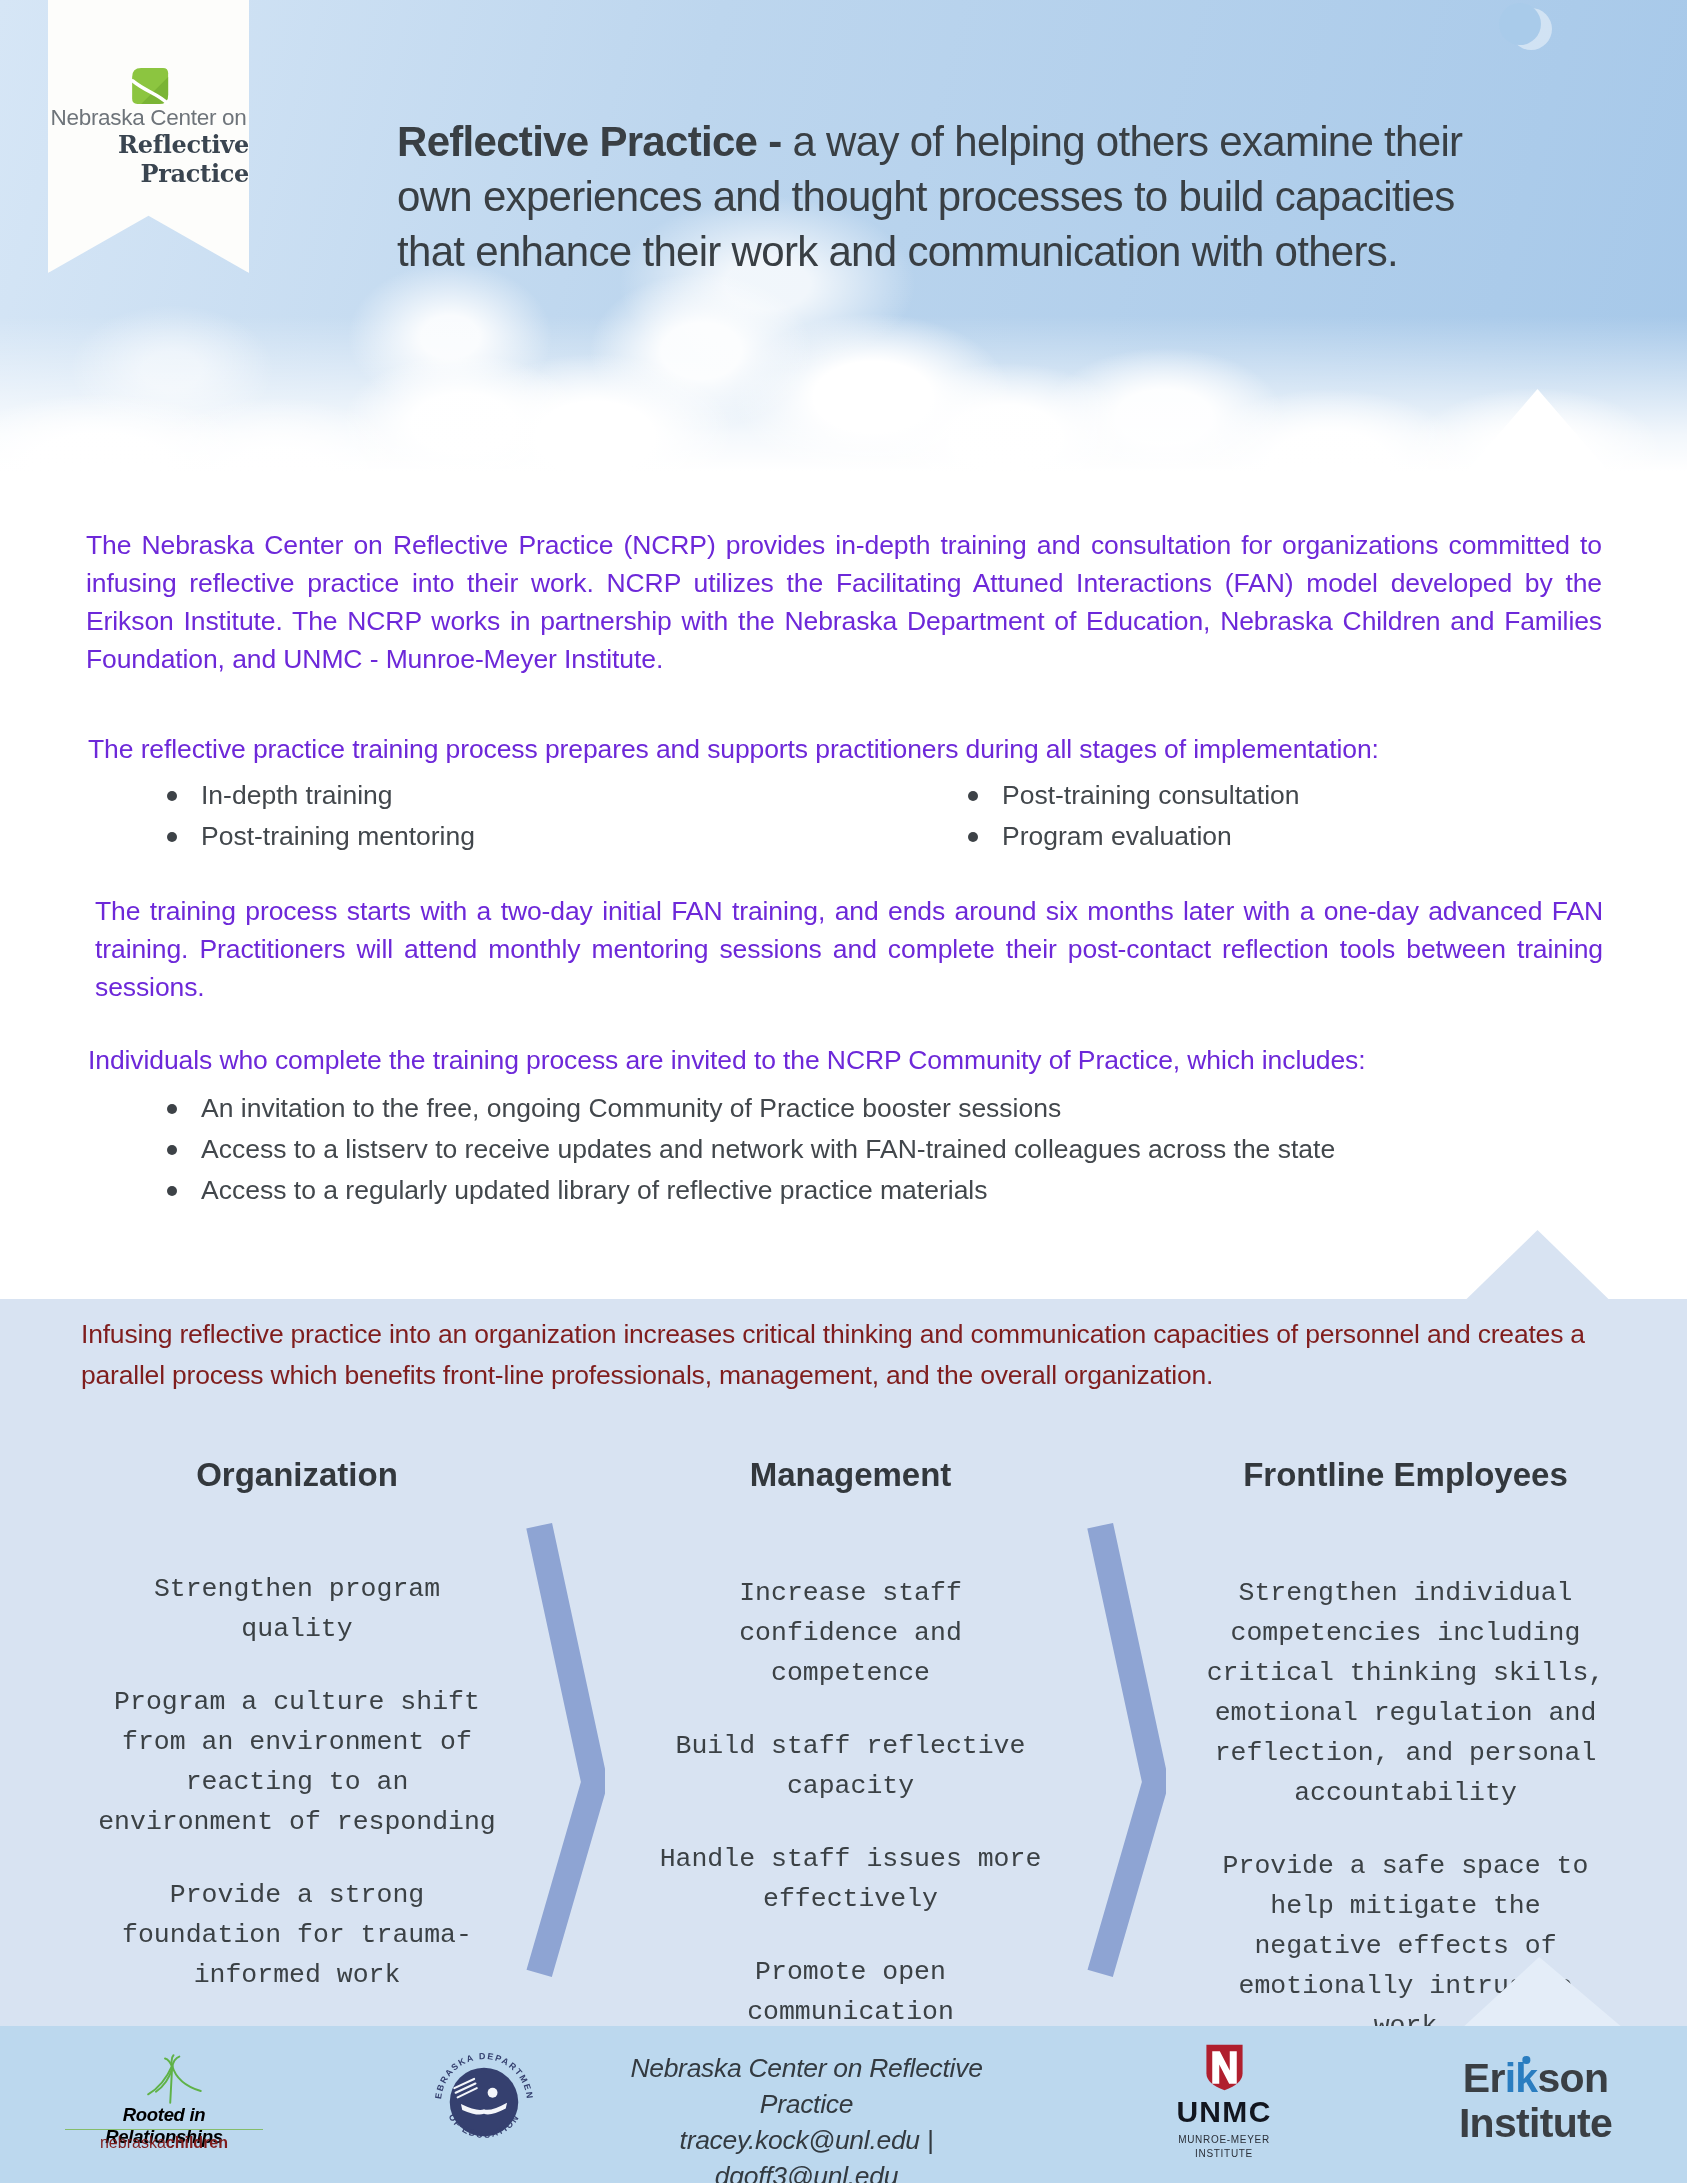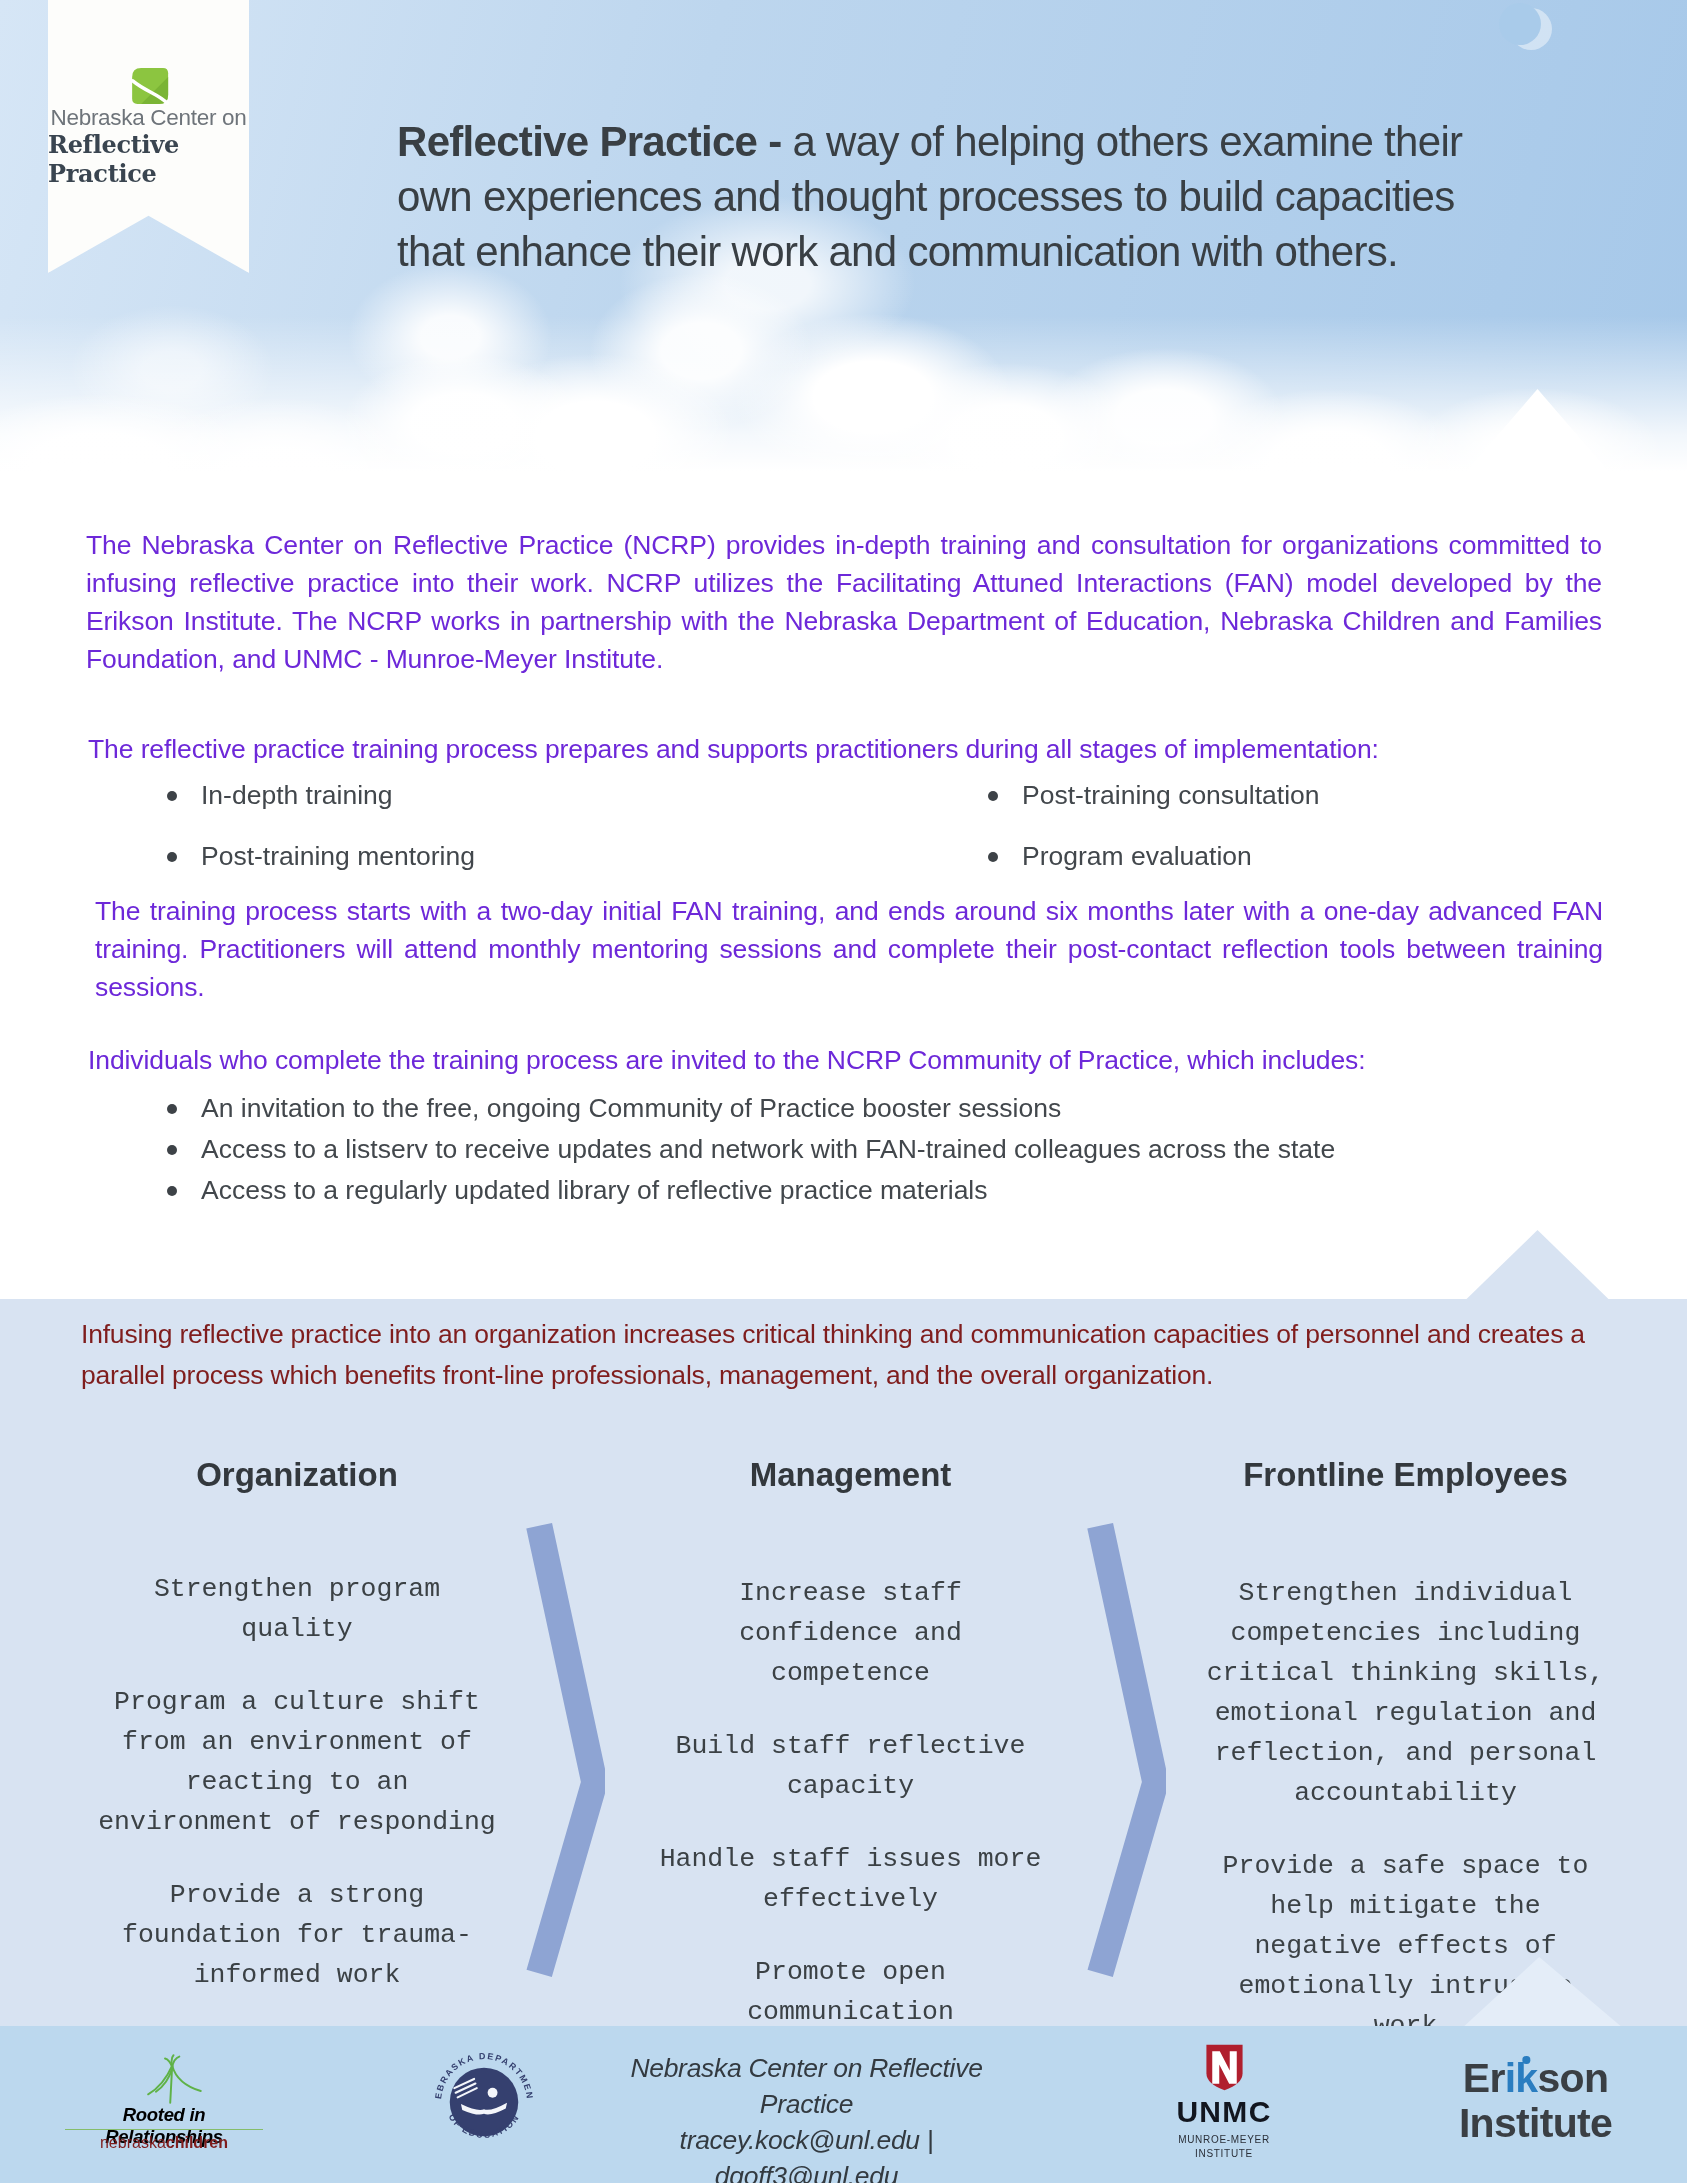--- a/index.html
+++ b/index.html
@@ -37,39 +37,39 @@
     background:#a9cbea;}
   
   .badge{
     position:absolute;left:48px;top:0px;width:201px;height:273px;background:#fdfdfb;
     clip-path:polygon(0 0,100% 0,100% 100%,50% 79%,0 100%);
     box-shadow:0 2.6px 6.6px rgba(70,110,150,.25);
   }
   .badge-leaf{position:absolute;left:79px;top:65px;width:45px;height:42px;}
   .badge-line1{position:absolute;left:0;top:105px;width:100%;text-align:center;
     font-size:22.5px;color:#6e747a;letter-spacing:-0.3px;}
-  .badge-line2{position:absolute;left:0;top:130px;width:100%;text-align:left;
+  .badge-line2{position:absolute;left:0;top:130px;width:100%;text-align:right;
     font-family:"DejaVu Serif","Liberation Serif",serif;font-weight:bold;
     font-size:24px;color:#3a4550;letter-spacing:-0.3px;}
   .hero{
     position:absolute;left:397px;top:114px;width:1244px;color:#393f44;
     font-size:42px;line-height:55px;letter-spacing:-0.7px;
   }
   .hero .hl{white-space:nowrap;}
   .hero b{font-weight:bold;}
   .tri{position:absolute;}
   
   .white-section{position:absolute;left:0;top:471px;width:1687px;height:828px;background:#ffffff;}
   .para{position:absolute;color:#6d28d9;font-size:26.5px;line-height:38px;letter-spacing:-0.1px;}
   .just{text-align:justify;}
   .bullets{list-style:none;margin:0;padding:0;position:absolute;}
   .bullets li{position:relative;padding-left:34px;color:#42474c;font-size:26.5px;line-height:41px;}
   .bullets li::before{content:'';position:absolute;left:0;top:16px;width:10px;height:10px;border-radius:50%;background:#3d4247;}
   .stage-grid{left:167px;top:775px;display:grid;grid-auto-flow:column;
-    grid-template-rows:repeat(2,41px);grid-template-columns:801px auto;gap:20px;}
+    grid-template-rows:repeat(2,41px);grid-template-columns:801px auto;}
   .community-list{left:167px;top:1088px;}
   
   .blue-section{position:absolute;left:0;top:1299px;width:1687px;height:728px;background:#d8e3f2;}
   .benefits-intro{position:absolute;left:81px;top:1314px;width:1542px;
     color:#7f1d1d;font-size:26.5px;line-height:41px;letter-spacing:-0.2px;}
   .col-title{position:absolute;top:1456px;font-size:33px;font-weight:bold;color:#33383d;text-align:center;}
   .col{position:absolute;top:1573px;text-align:center;color:#3b4145;font-size:26.5px;line-height:40px;}
   .col p{margin:0 0 33px 0;font-family:Liberation Mono, monospace;}
   .chevron{position:absolute;width:79px;height:463px;top:1518px;}
   

